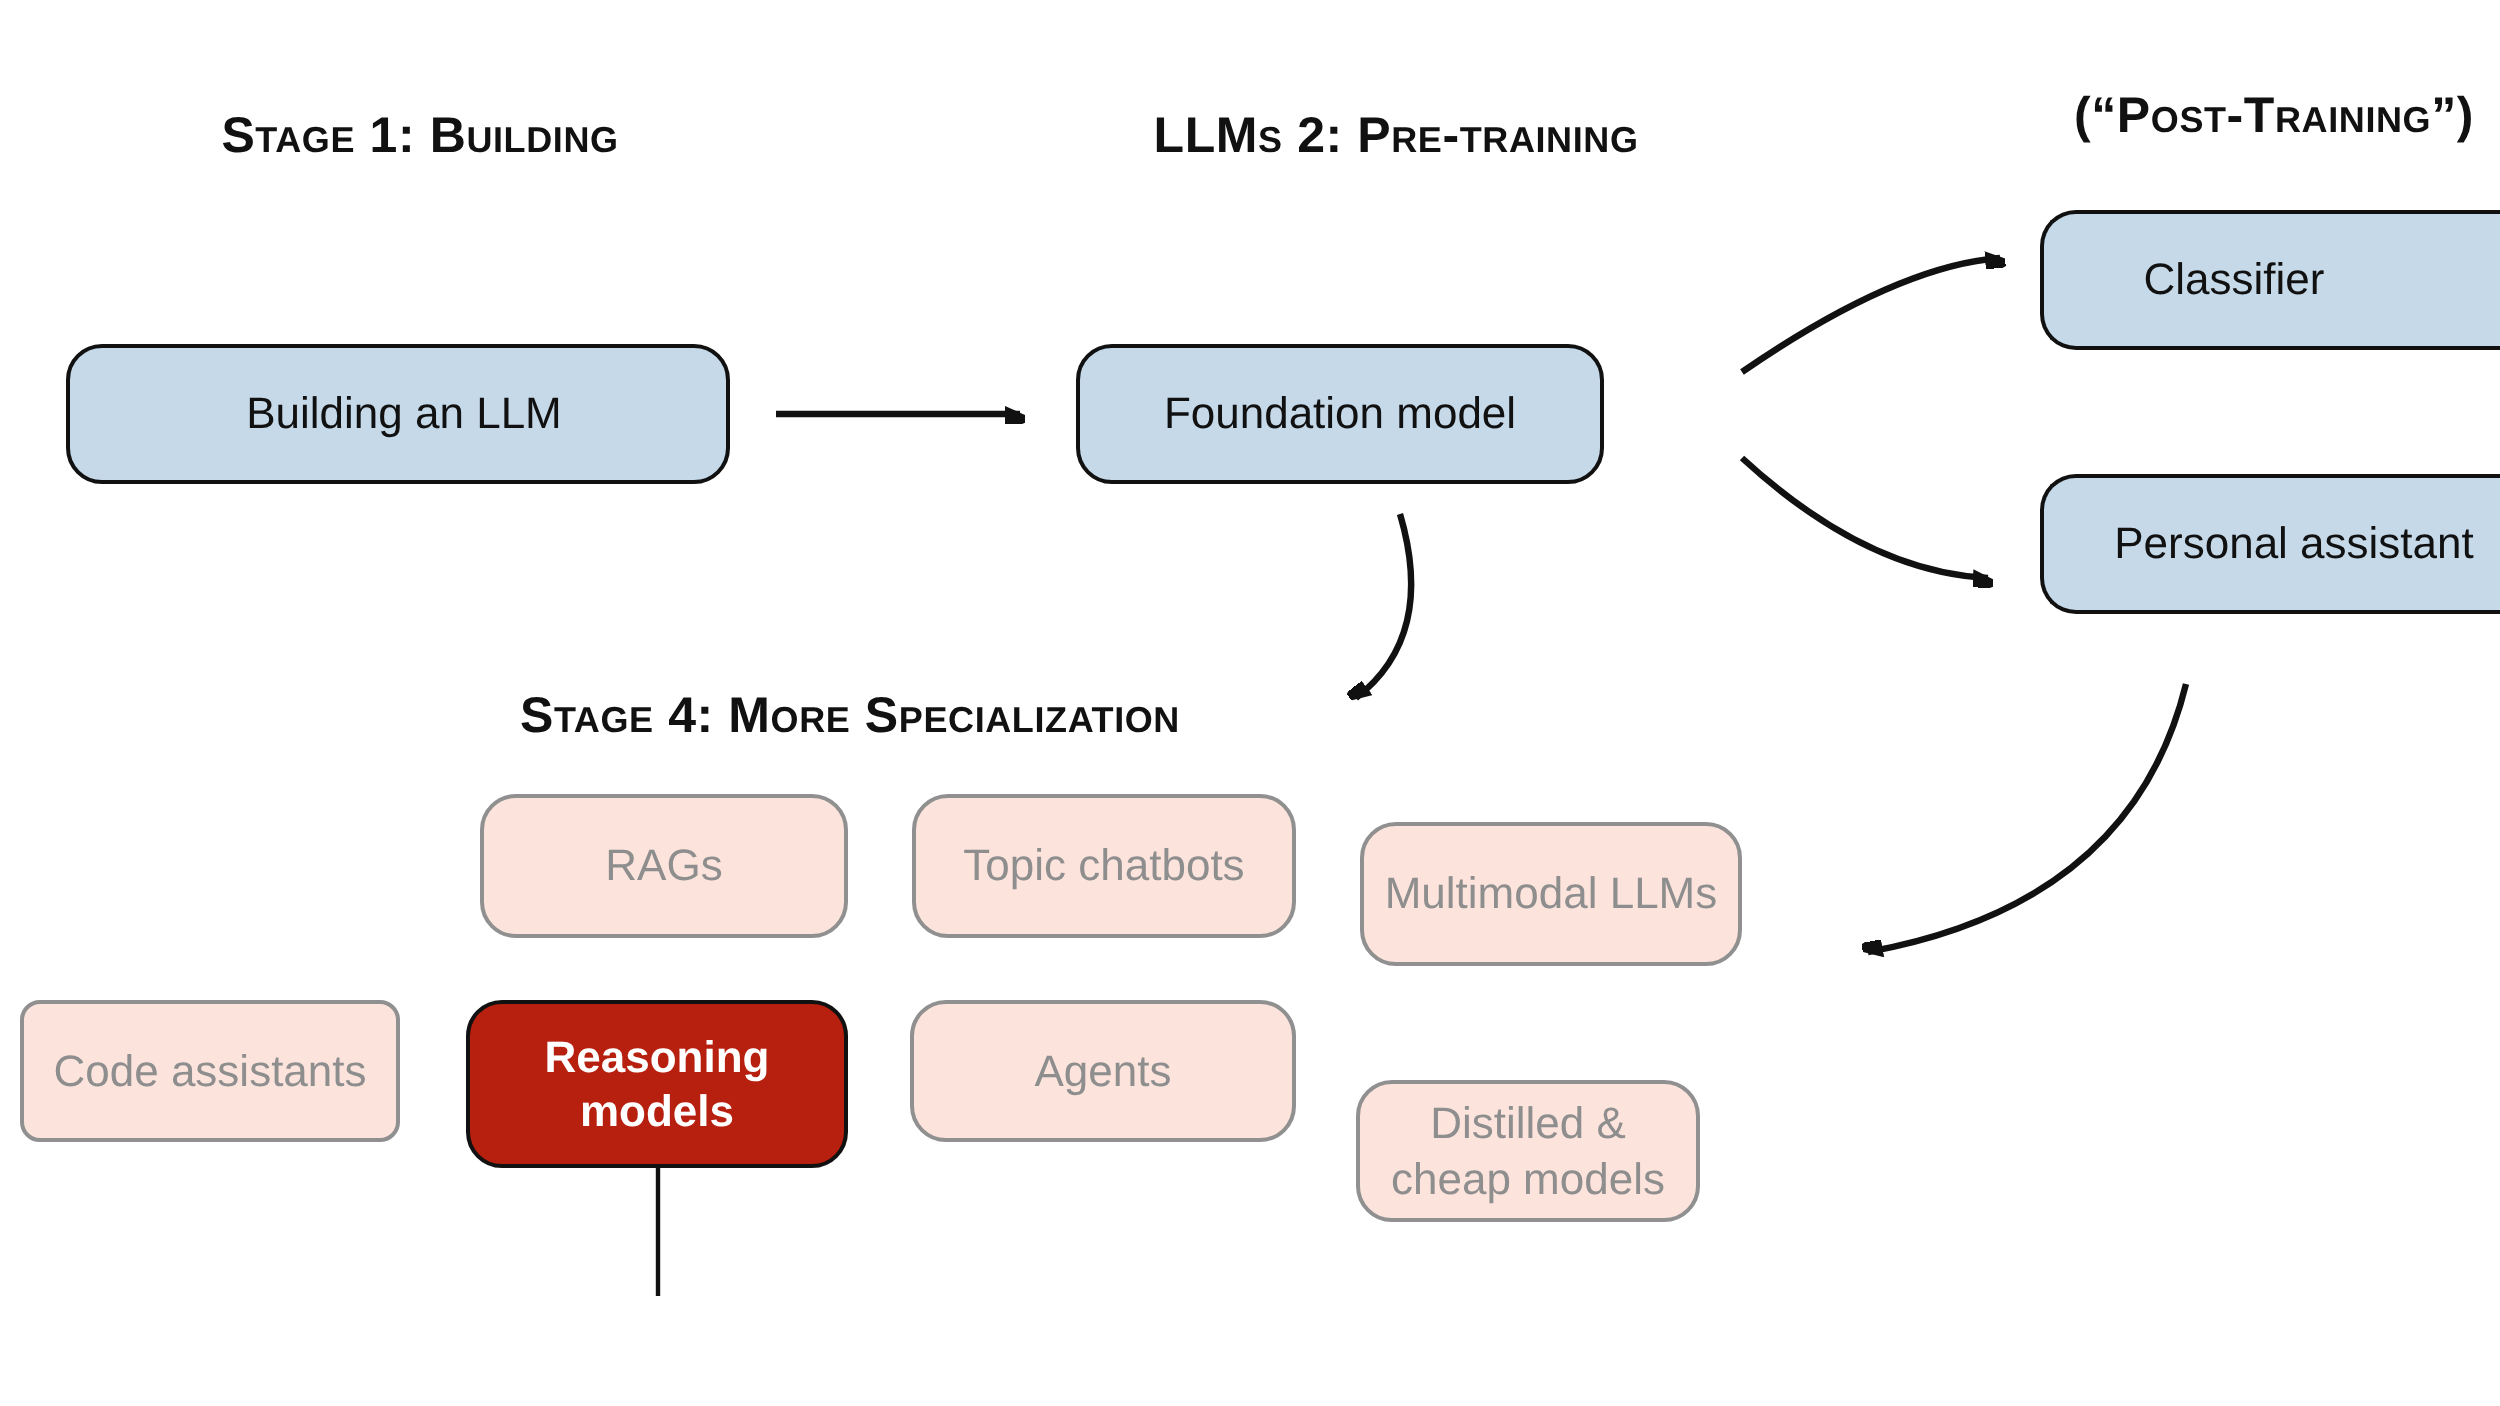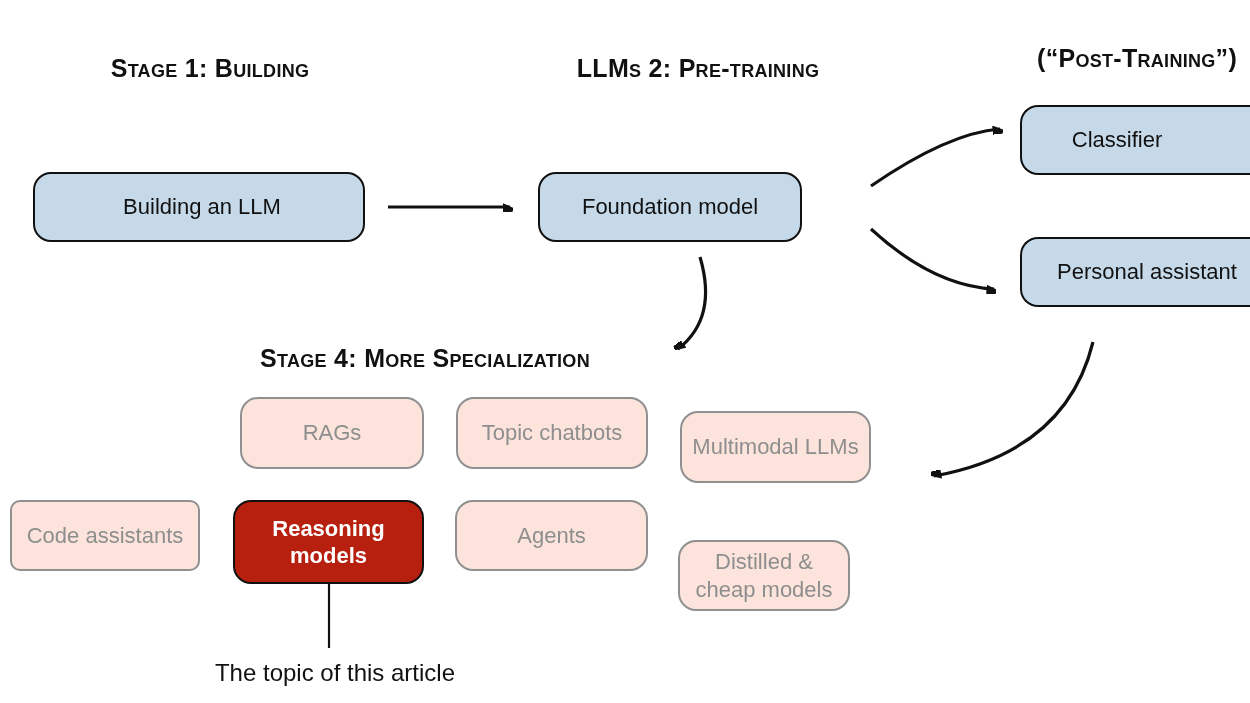--- a/index.html
+++ b/index.html
@@ -115,15 +115,14 @@
   <div class="node red" style="left:233px; top:500px; width:191px; height:84px;">
     <span>Reasoning models</span>
   </div>
   <div class="node pink" style="left:455px; top:500px; width:193px; height:71px;">
     <span>Agents</span>
   </div>
   <div class="node pink" style="left:678px; top:500px; width:172px; height:71px;margin-top:40px;">
     <span>Distilled &amp; cheap models</span>
   </div>
 
-  <div class="annotation" style="left:170px; top:659px; width:330px;">The topic of this article</div>
 
 </div>
 
 </body></html>

